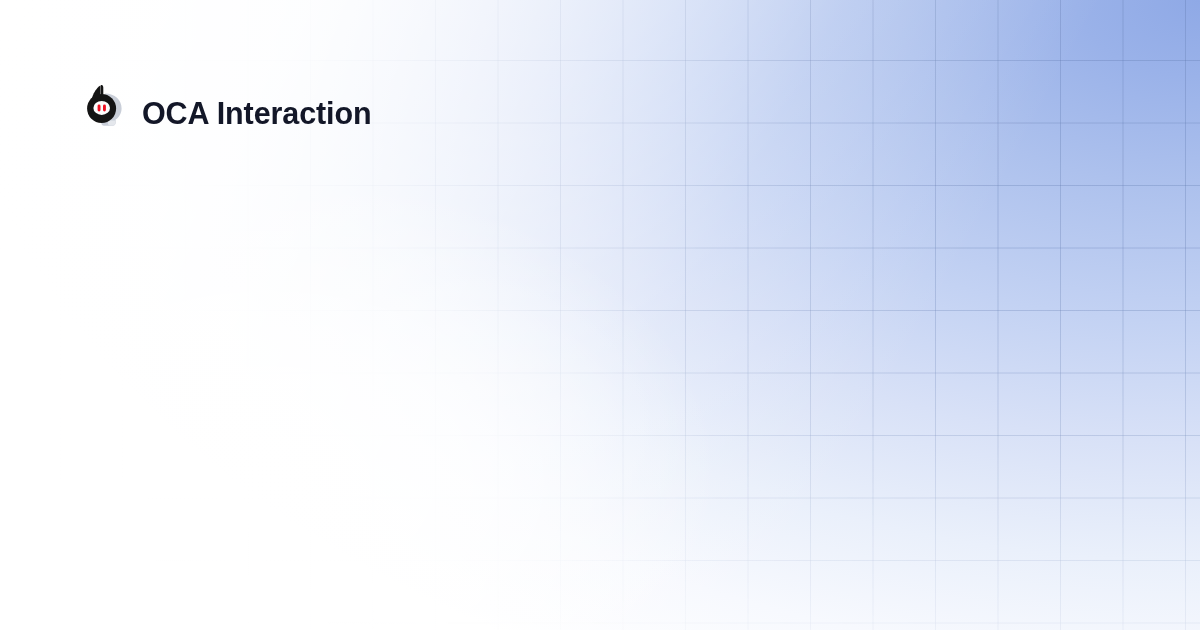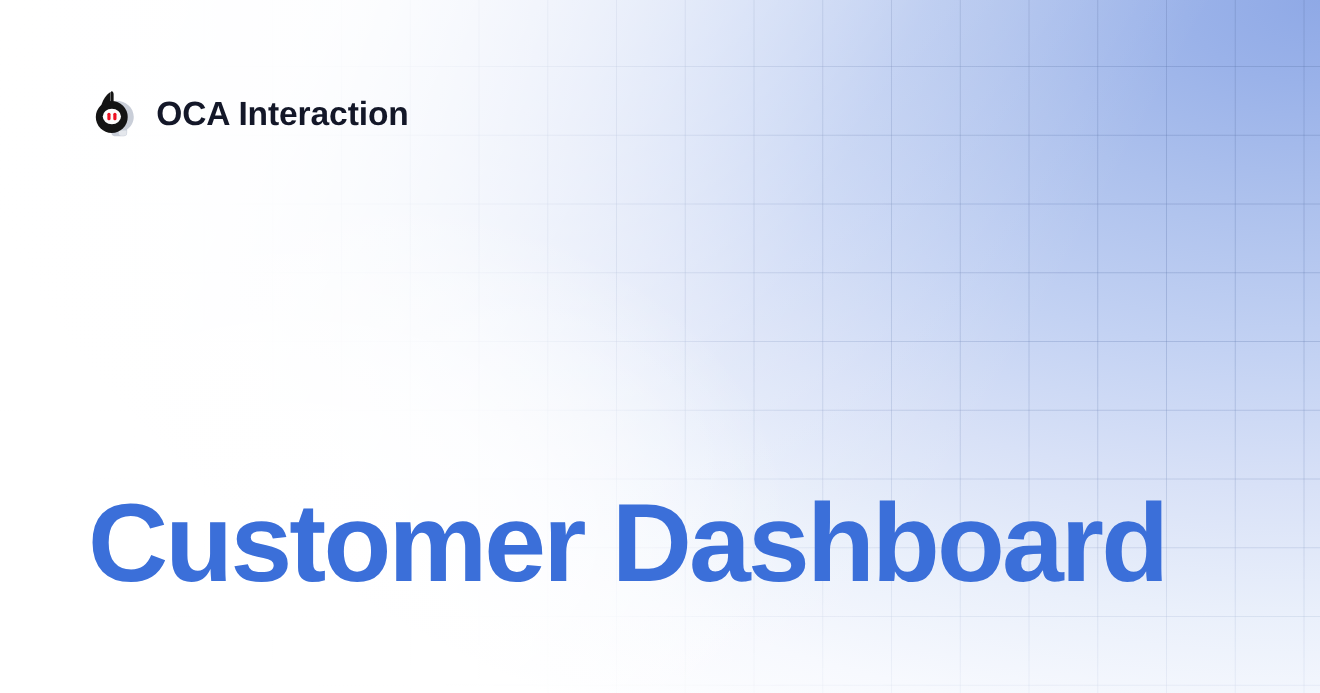--- a/index.html
+++ b/index.html
@@ -96,21 +96,21 @@
       rgba(255,255,255,0.0) 100%);
   }
 
   
 
   .brand-row {
     position:absolute;
     left:86px;
     top:80px;
     display:flex;
-    align-items:center;
+    align-items:flex-end;
     gap:18px;
     height:48px;
   }
 
   .brand-logo {
     width:38px;
     height:44px;
     position:relative;
     flex:0 0 auto;
     display:block;
@@ -171,15 +171,14 @@
         <ellipse cx="15.7" cy="23.9" rx="8.3" ry="7.0" fill="#fdfdfd"></ellipse>
 
         <rect x="11.6" y="20.5" width="2.9" height="6.9" rx="1.45" fill="#ee1122"></rect>
         <rect x="17.0" y="20.5" width="2.9" height="6.9" rx="1.45" fill="#ee1122"></rect>
       </svg>
     </span>
 
     <span class="brand-name">OCA Interaction</span>
   </div>
 
-  <h1 class="headline">Customer Dashboard</h1>
 
 </div>
 
 </body></html>

